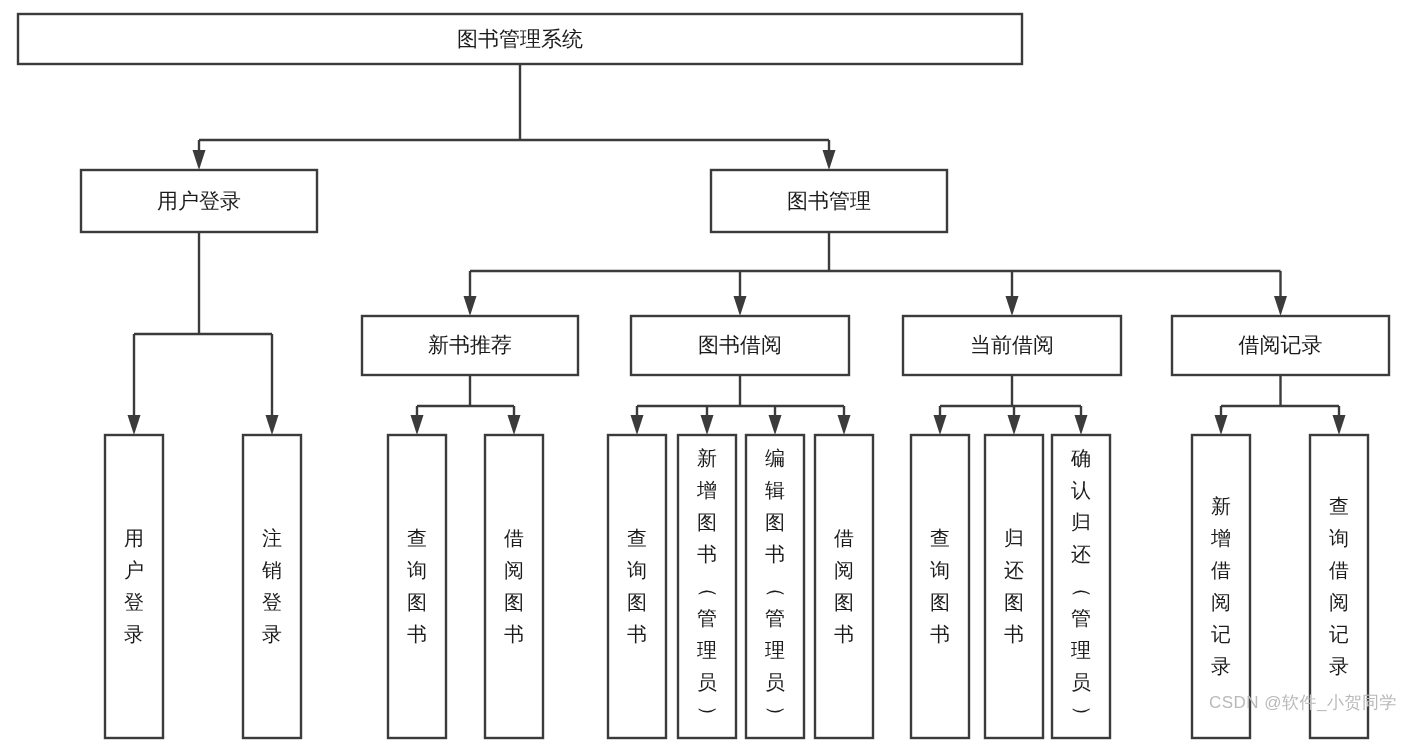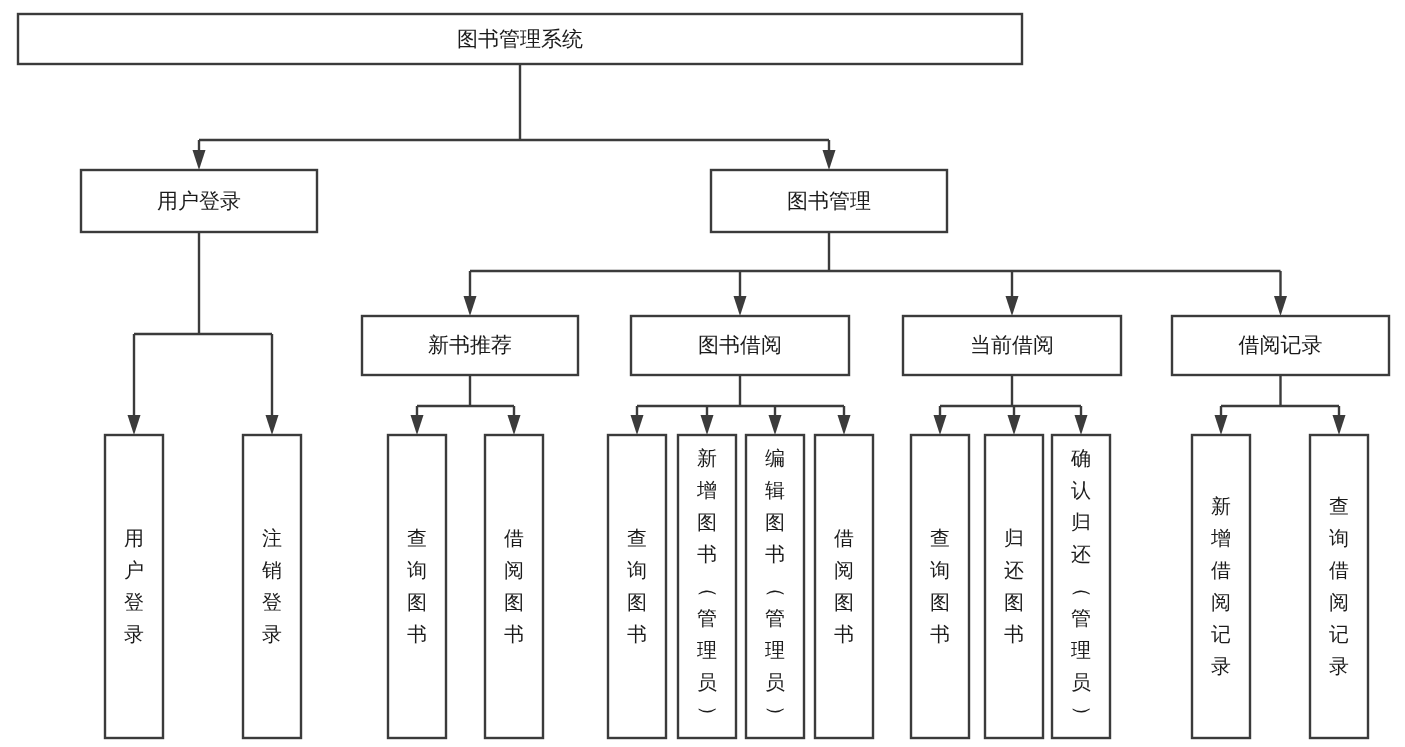--- a/index.html
+++ b/index.html
@@ -206,13 +206,14 @@
         <g>
           <rect x="1192" y="435" width="58" height="303" class="node-box"></rect>
           <text x="1221" y="507.5" class="node-label vertical"><tspan x="1221" dy="0">新</tspan><tspan x="1221" dy="32">增</tspan><tspan x="1221" dy="32">借</tspan><tspan x="1221" dy="32">阅</tspan><tspan x="1221" dy="32">记</tspan><tspan x="1221" dy="32">录</tspan></text>
         </g>
         <g>
           <rect x="1310" y="435" width="58" height="303" class="node-box"></rect>
           <text x="1339" y="507.5" class="node-label vertical"><tspan x="1339" dy="0">查</tspan><tspan x="1339" dy="32">询</tspan><tspan x="1339" dy="32">借</tspan><tspan x="1339" dy="32">阅</tspan><tspan x="1339" dy="32">记</tspan><tspan x="1339" dy="32">录</tspan></text>
         </g>
       </g>
     </svg>
+  <div class="watermark">CSDN @软件_小贺同学</div>
 </div>
 
 </body></html>

